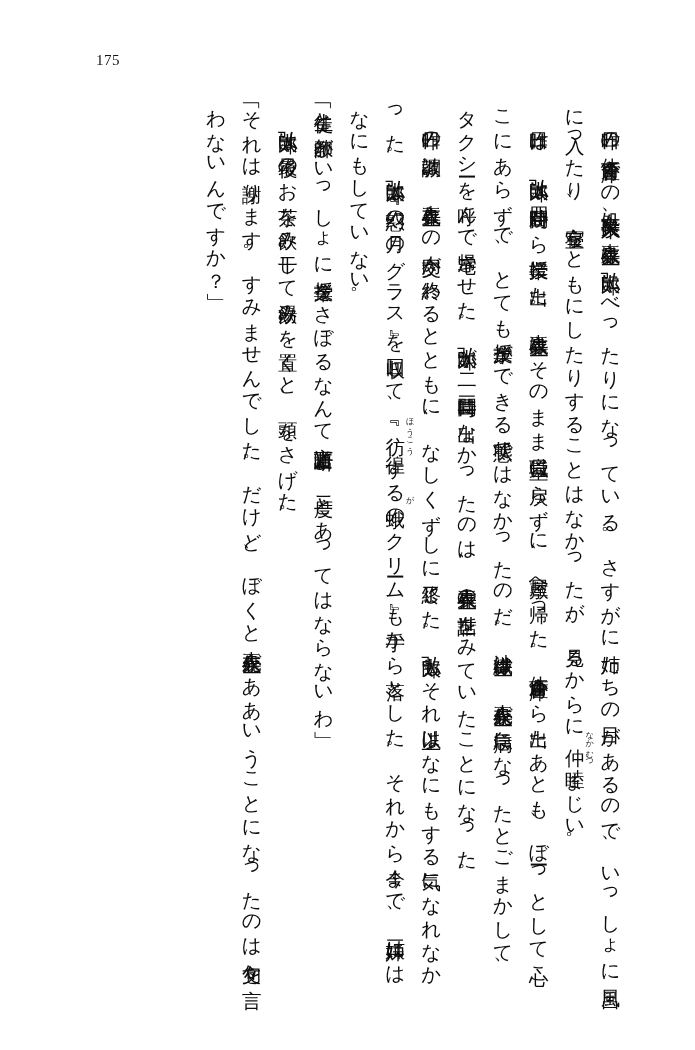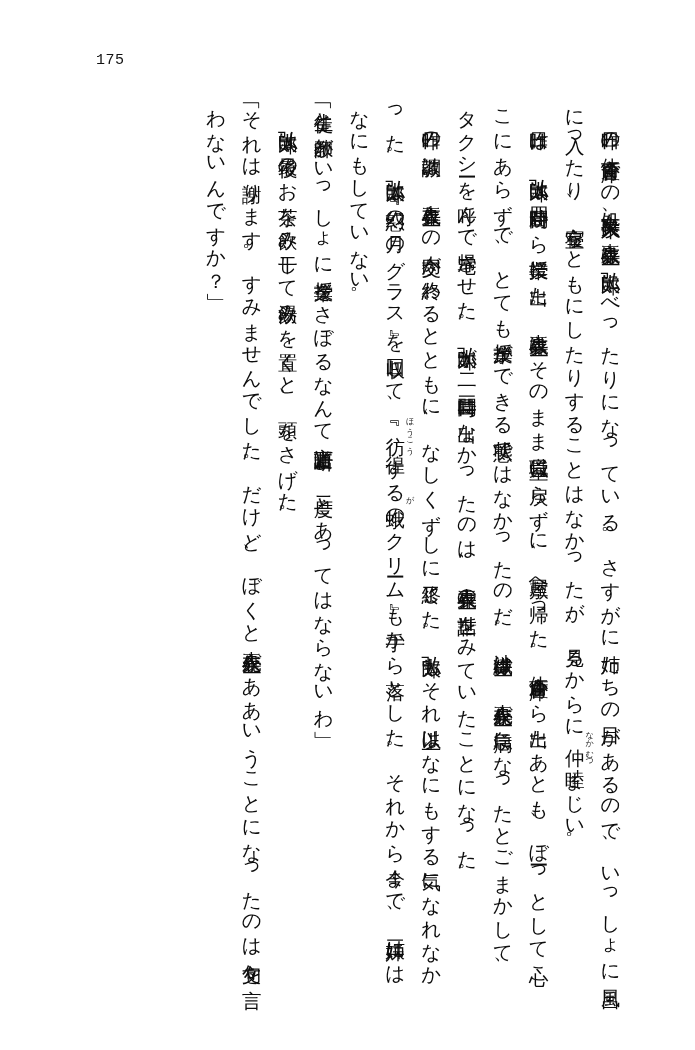--- a/index.html
+++ b/index.html
@@ -20,21 +20,21 @@
     height: 1050px;
     background: #ffffff;
     box-sizing: border-box;
   }
   .page-number {
     position: absolute;
     top: 52px;
     left: 96px;
     font-size: 15px;
     letter-spacing: 0.5px;
-    font-family: Liberation Mono, monospace;
+    font-family: Liberation Serif, serif;
     color: #111;
   }
   .text-body {
     position: absolute;
     top: 96px;
     left: 70px;
     width: 558px;
     height: 880px;
     writing-mode: vertical-rl;
     text-orientation: upright;

